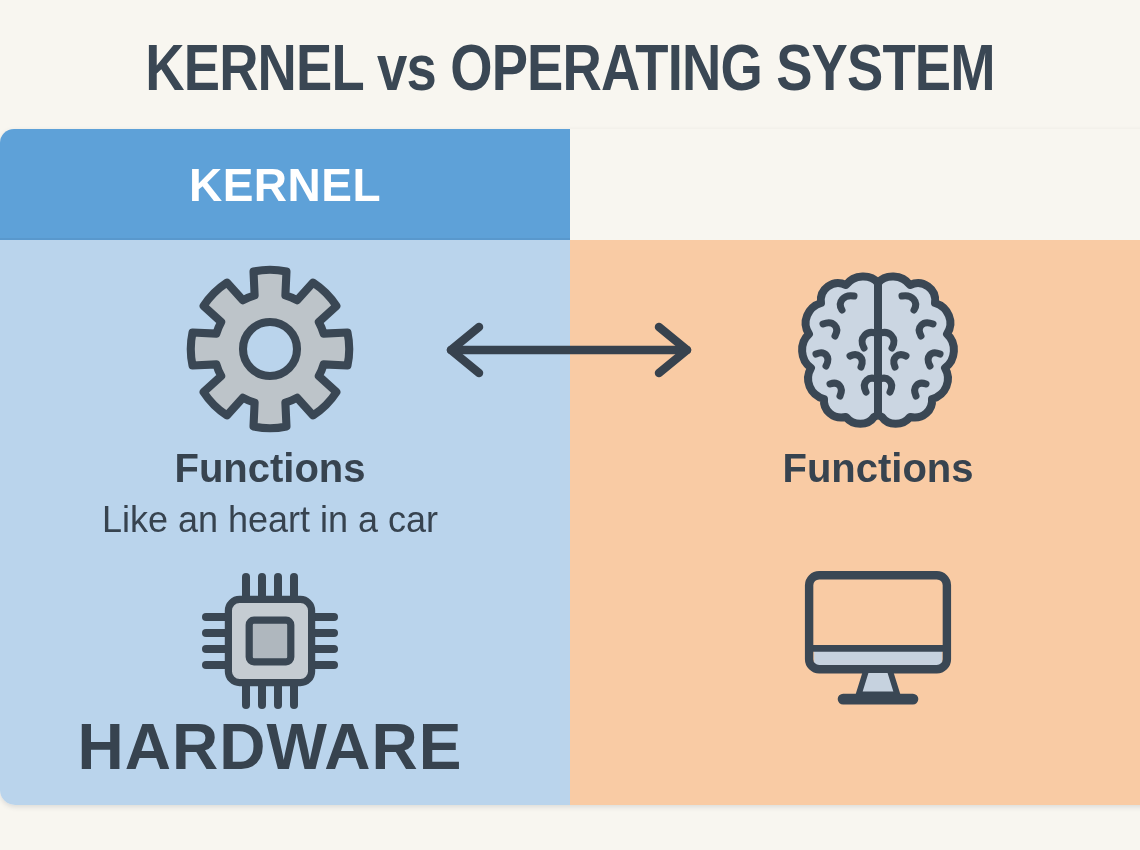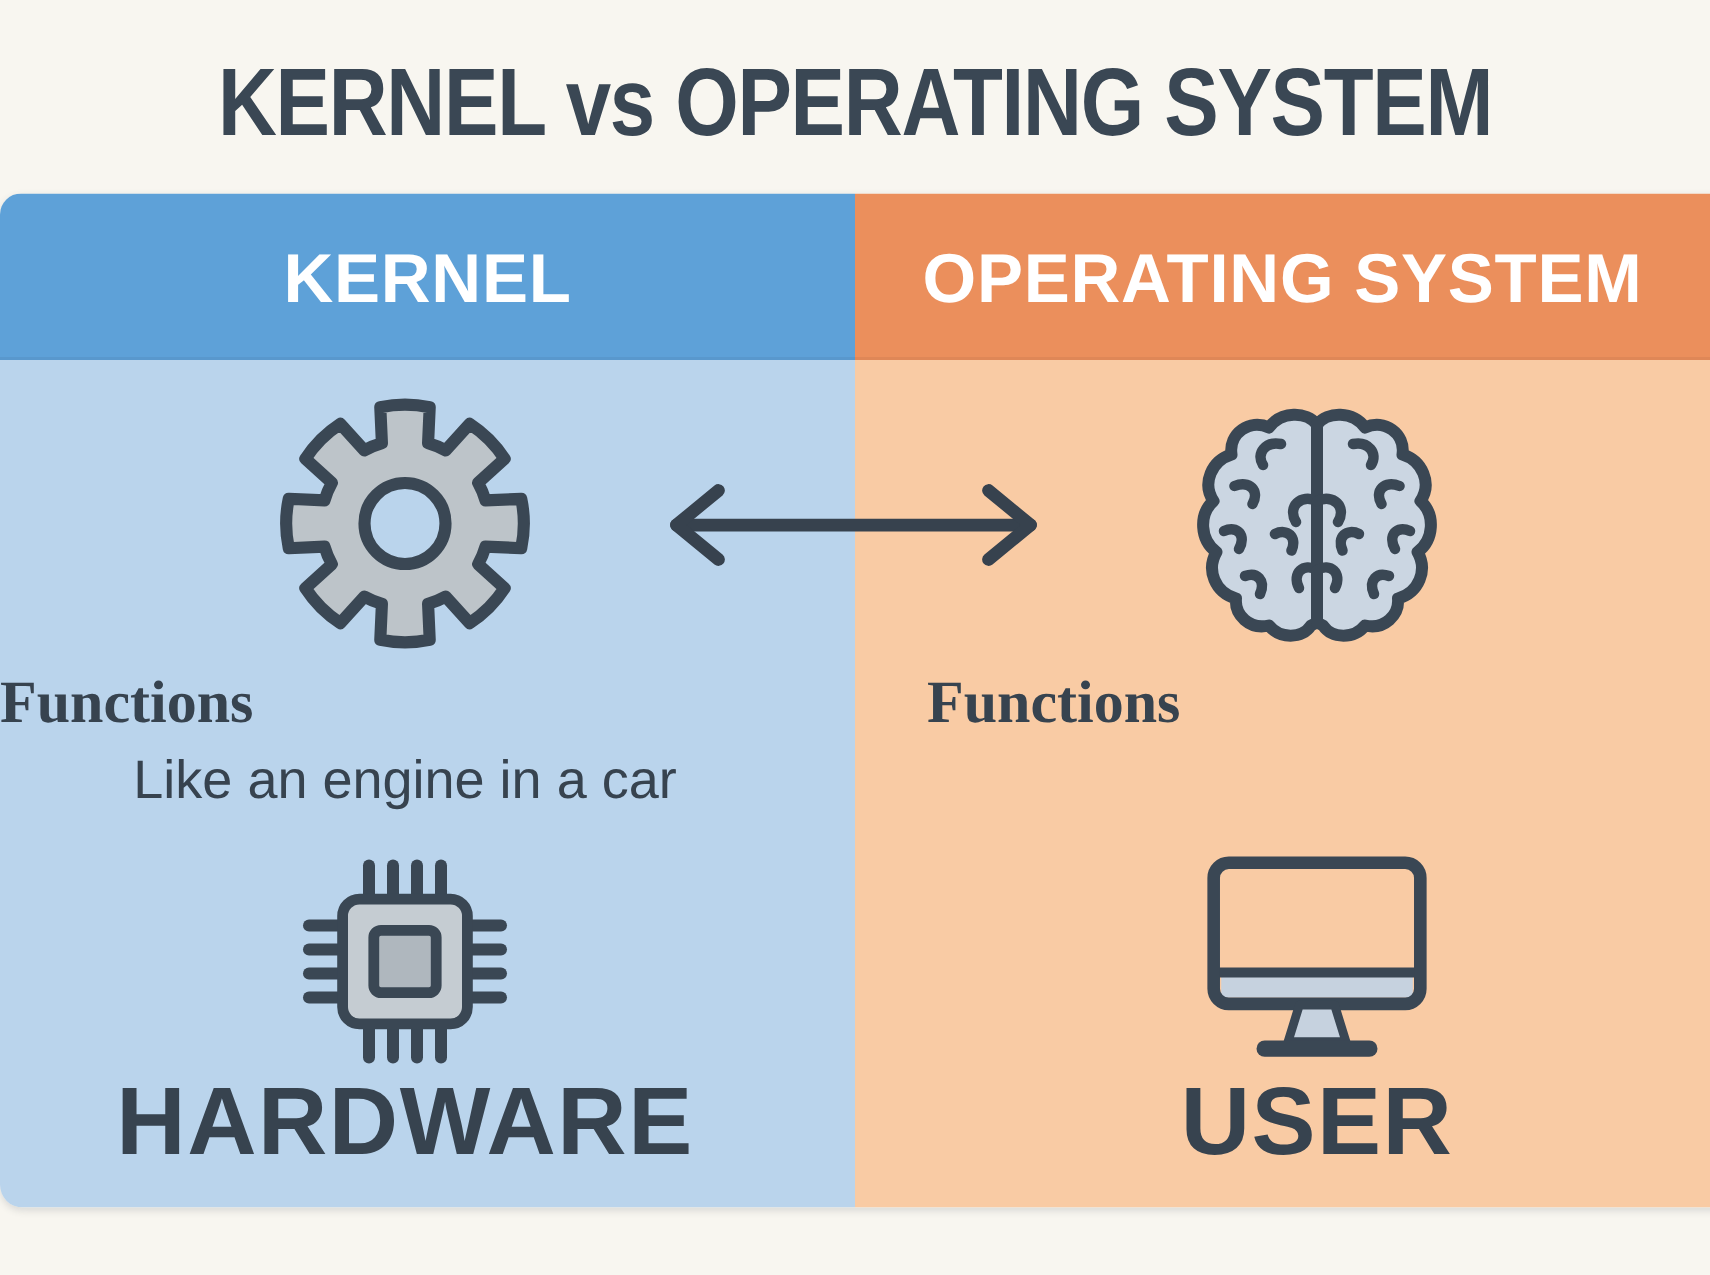--- a/index.html
+++ b/index.html
@@ -25,22 +25,22 @@
   .col-header.kernel { left:0;   background:var(--kernel-header-bg,#5EA1D8); }
   .col-header.os     { left:570px; background:var(--os-header-bg,#EB8F5C); }
   .col-header span { font-size:46px; font-weight:bold; letter-spacing:0.5px;
                      color:var(--header-text,#FFFFFF); white-space:nowrap; }
 
   .col-body { position:absolute; top:111px; width:570px; height:565px; }
   .col-body.kernel { left:0;     background:var(--kernel-body-bg,#BAD4EC); }
   .col-body.os     { left:570px; background:var(--os-body-bg,#F9CBA4); }
 
   .fn-title { position:absolute; top:317px; height:44px; line-height:44px;
-              font-size:40px; font-weight:bold;
-              color:var(--body-text,#37434F);font-family:Liberation Serif, serif; }
+              text-align:center; font-size:40px; font-weight:bold;
+              color:var(--body-text,#37434F); }
   .fn-caption { position:absolute; top:371px; height:40px; line-height:40px;
                 text-align:center; font-size:36px; font-weight:normal;
                 color:var(--body-text,#37434F); white-space:nowrap; }
   .big-label { position:absolute; top:591px; height:54px; line-height:54px;
                text-align:center; font-size:64px; font-weight:bold; letter-spacing:1px;
                color:var(--body-text,#37434F); }
   .left-block  { left:0;     width:540px; }
   .right-block { left:618px; width:520px; }
 
   .icon { position:absolute; }
@@ -58,23 +58,20 @@
 <body>
 
 <div class="page">
 
   <div class="title">KERNEL vs OPERATING SYSTEM</div>
 
   <div class="panel">
 
     <div class="col-header kernel">
       <span>KERNEL</span>
-    </div>
-    <div class="col-header os">
-      <span>OPERATING SYSTEM</span>
     </div>
 
     <div class="col-body kernel"></div>
     <div class="col-body os"></div>
 
     <svg class="icon" style="left:180px; top:130px;" width="180" height="180" viewBox="0 0 200 200">
       <path class="gear-shape" stroke-width="9" stroke-linejoin="round" fill-rule="evenodd" d="M186.1 81.7 A88 88 0 0 1 186.1 118.3 L159.6 117.1 A62 62 0 0 1 154.2 130.1 L173.8 147.9
            A88 88 0 0 1 147.9 173.8 L130.1 154.2 A62 62 0 0 1 117.1 159.6 L118.3 186.1
            A88 88 0 0 1 81.7 186.1 L82.9 159.6 A62 62 0 0 1 69.9 154.2 L52.1 173.8
            A88 88 0 0 1 26.2 147.9 L45.8 130.1 A62 62 0 0 1 40.4 117.1 L13.9 118.3
@@ -108,21 +105,21 @@
 
     <svg class="icon" style="left:441px; top:189px;" width="256" height="64" viewBox="0 0 256 64">
       <g class="arrow-stroke" stroke-width="8.5" stroke-linecap="round" stroke-linejoin="round">
         <path d="M10 32 H246"></path>
         <path d="M38 9 L10 32 L38 55"></path>
         <path d="M218 9 L246 32 L218 55"></path>
       </g>
     </svg>
 
     <div class="fn-title left-block">Functions</div>
-    <div class="fn-caption left-block">Like an engine in a car</div>
+    <div class="fn-caption left-block">Like an heart in a car</div>
     <div class="fn-title right-block">Functions</div>
 
     <svg class="icon" style="left:190px; top:432px;" width="160" height="160" viewBox="0 0 200 200">
       <g class="outline" stroke-width="10" stroke-linecap="round">
         <path d="M70 20 V52"></path>
           <path d="M90 20 V52"></path>
           <path d="M110 20 V52"></path>
           <path d="M130 20 V52"></path>
         <path d="M70 148 V180"></path>
           <path d="M90 148 V180"></path>
@@ -143,16 +140,15 @@
 
     <svg class="icon" style="left:794px; top:421px;" width="168" height="168" viewBox="0 0 200 200">
       <rect class="monitor-bar" x="24" y="118" width="152" height="19"></rect>
       <path class="outline" stroke-width="8" d="M18 117 H182"></path>
       <rect class="outline" x="18" y="30" width="164" height="112" rx="12" stroke-width="10"></rect>
       <path class="monitor-stand" stroke-width="7" stroke-linejoin="round" d="M86 143 L114 143 L123 172 L77 172 Z"></path>
       <rect class="monitor-base" x="52" y="171" width="96" height="13" rx="6.5"></rect>
     </svg>
 
     <div class="big-label left-block">HARDWARE</div>
-    <div class="big-label right-block">USER</div>
 
   </div>
 </div>
 
 </body></html>

